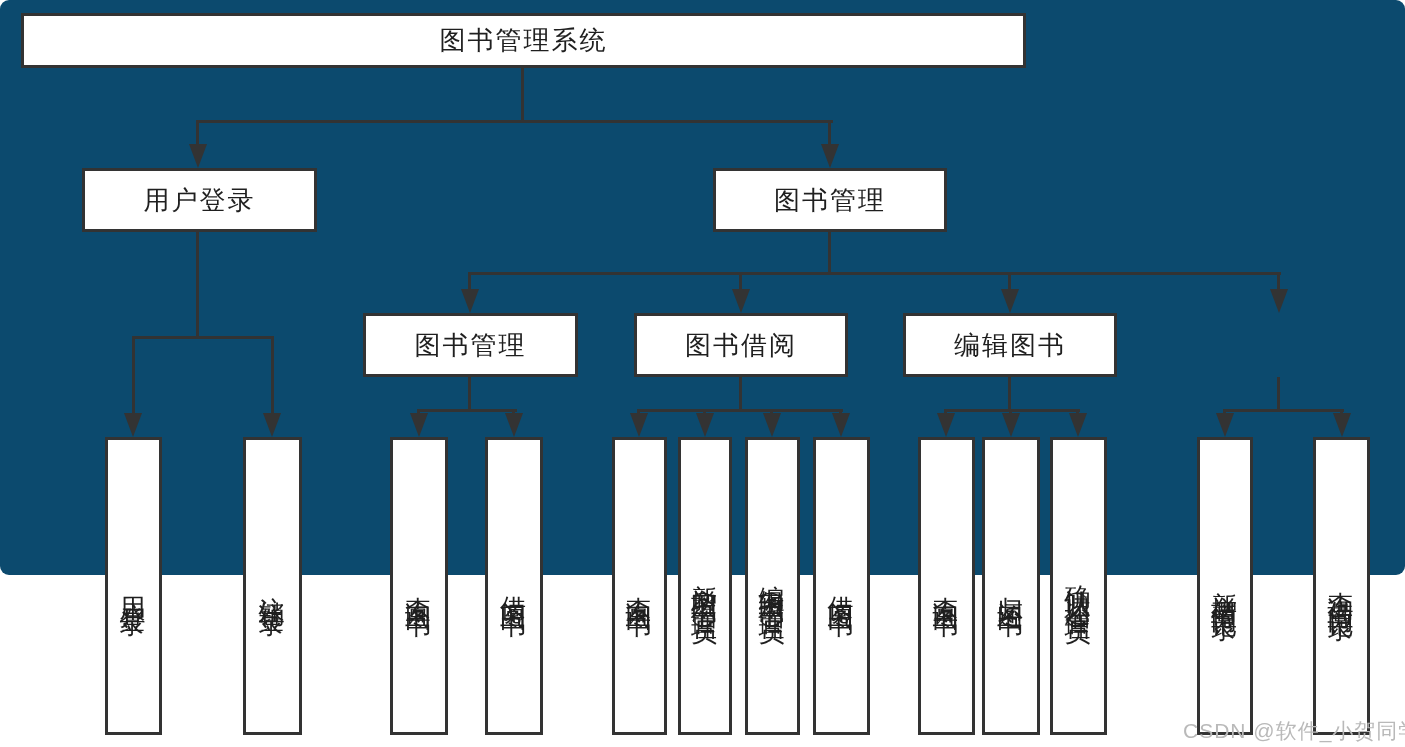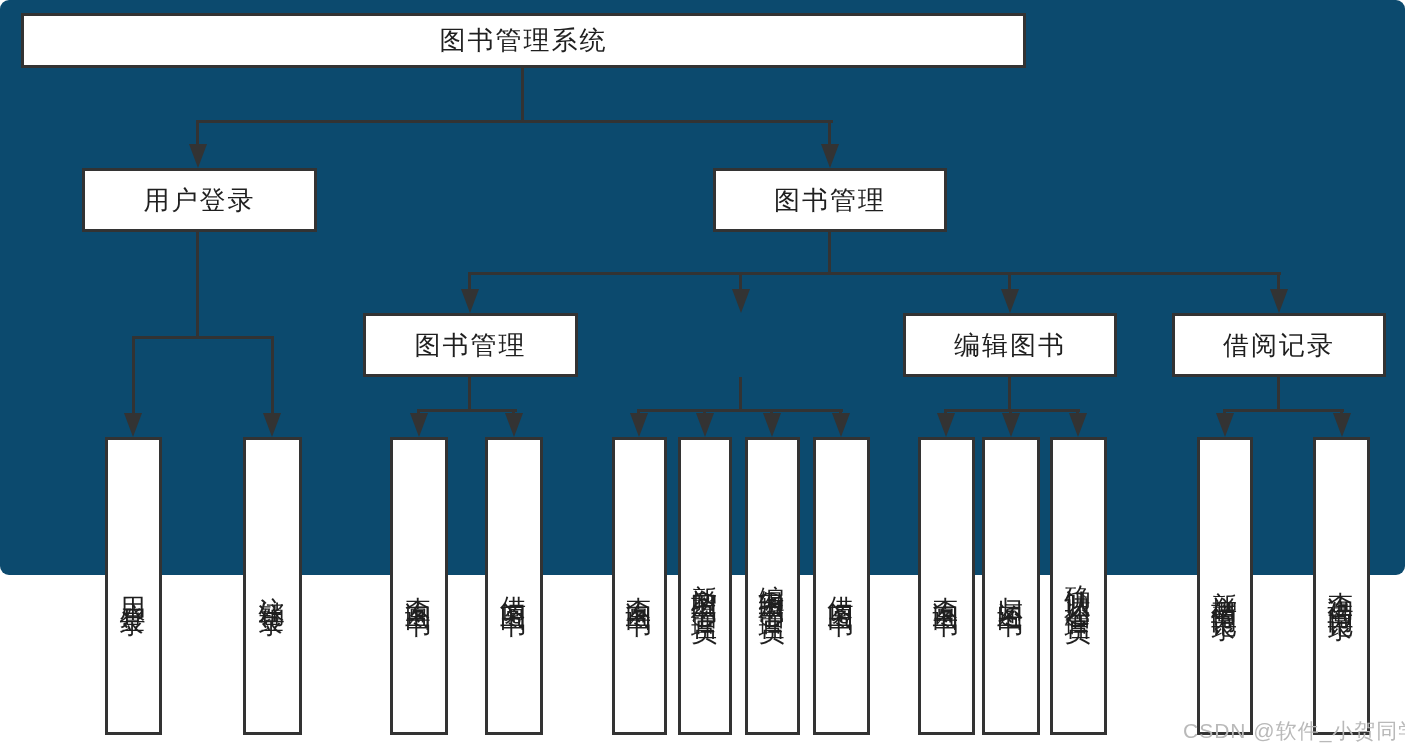--- a/index.html
+++ b/index.html
@@ -39,24 +39,24 @@
 <div class="canvas">
 
   <div class="node" style="left:21px;top:13px;width:1005px;height:55px;">图书管理系统</div>
 
   <div class="node" style="left:82px;top:168px;width:235px;height:64px;">用户登录</div>
 
   <div class="node" style="left:713px;top:168px;width:234px;height:64px;">图书管理</div>
 
   <div class="node" style="left:363px;top:313px;width:215px;height:64px;">图书管理</div>
 
+  <div class="node" style="left:634px;top:313px;width:214px;height:64px;">图书借阅</div>
 
   <div class="node" style="left:903px;top:313px;width:214px;height:64px;">编辑图书</div>
 
-  <div class="node" style="left:1172px;top:313px;width:214px;height:64px;">借阅记录</div>
 
   <div class="vnode" style="left:105px;width:57px;">用户登录</div>
   <div class="vnode" style="left:243px;width:59px;">注销登录</div>
 
   <div class="vnode" style="left:390px;width:58px;">查询图书</div>
   <div class="vnode" style="left:485px;width:58px;">借阅图书</div>
 
   <div class="vnode" style="left:612px;width:55px;">查询图书</div>
   <div class="vnode" style="left:678px;width:54px;">新增图书（管理员）</div>
   <div class="vnode" style="left:745px;width:55px;">编辑图书（管理员）</div>

